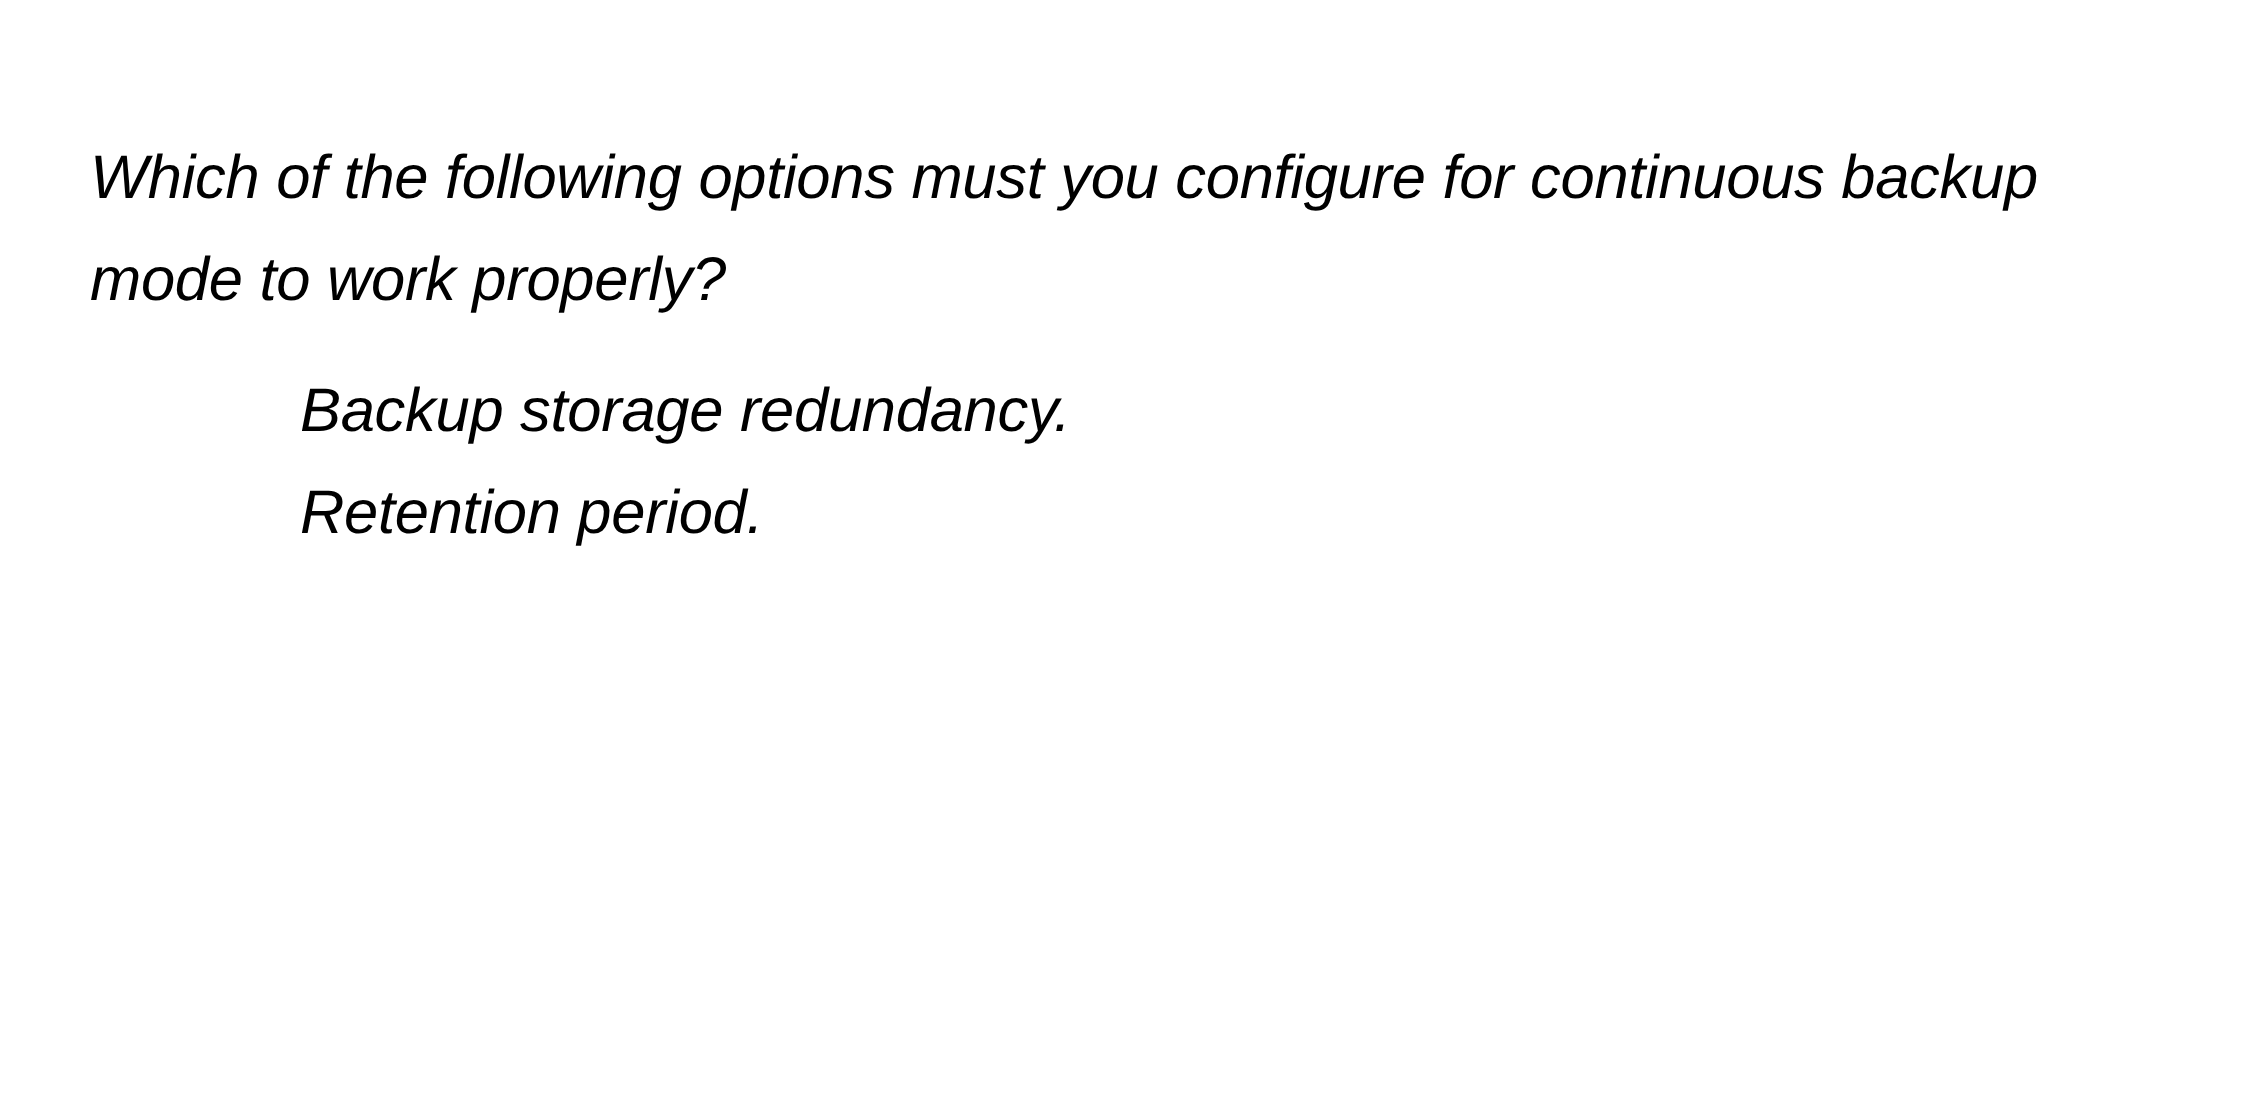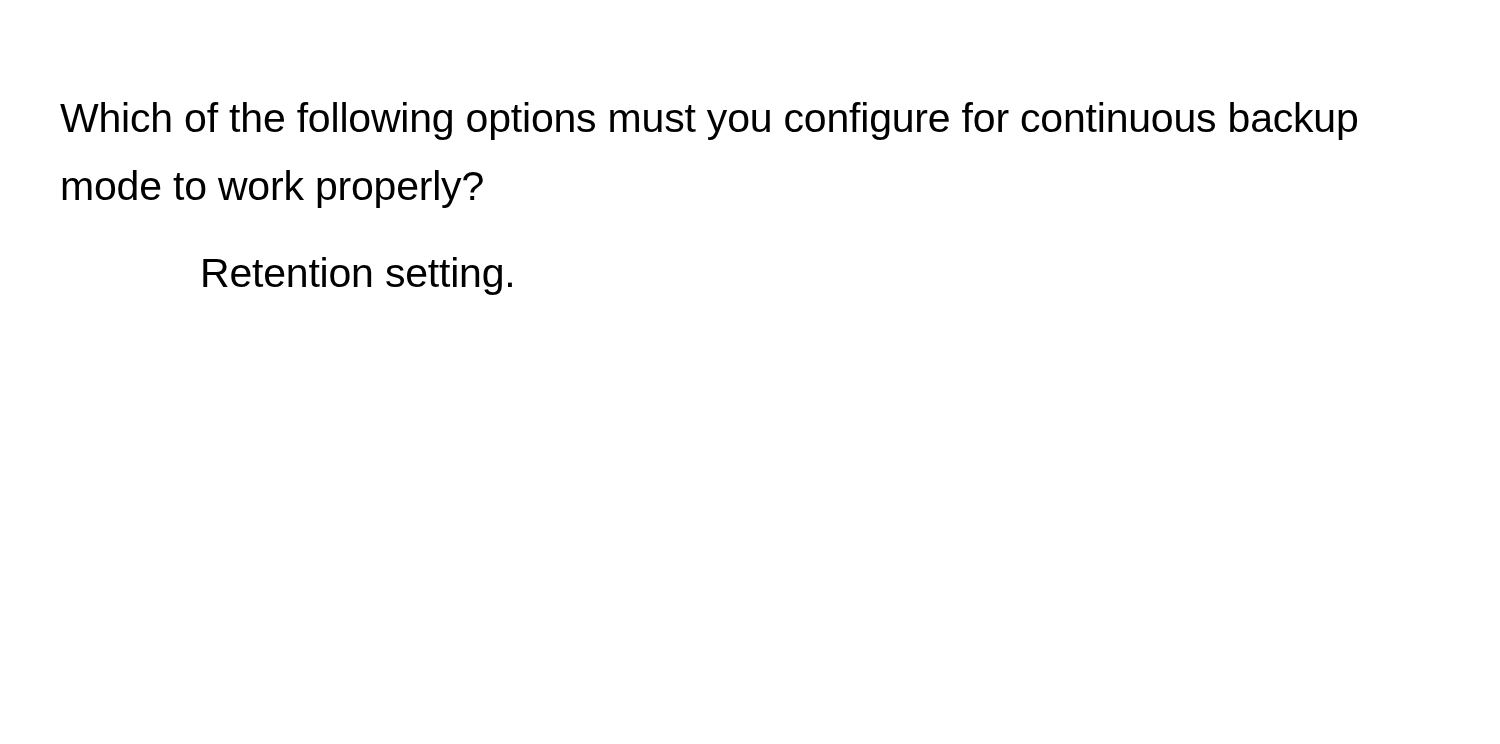--- a/index.html
+++ b/index.html
@@ -1,18 +1,19 @@
 <!DOCTYPE html>
 <html><head>
   <meta charset="utf-8">
   <style>
     * {
       margin: 0;
       padding: 0;
       box-sizing: border-box;
+      font-style: italic;
     }
     body {
       background: #ffffff;
       font-family: -apple-system, BlinkMacSystemFont, "Segoe UI", Helvetica, Arial, sans-serif;
       width: 1500px;
       height: 744px;
       padding: 85px 60px 60px 60px;
     }
     .question {
       font-size: 41px;
@@ -31,14 +32,15 @@
       color: #000000;
       font-weight: 400;
       letter-spacing: -0.2px;
     }
   </style>
 </head>
 <body>
 
 <div class="question">Which of the following options must you configure for continuous backup mode to work properly?</div>
 <div class="answers">
-  <div class="answer-item">Retention setting.</div>
+  <div class="answer-item">Backup storage redundancy.</div>
+  <div class="answer-item">Retention period.</div>
 </div>
 
 </body></html>

